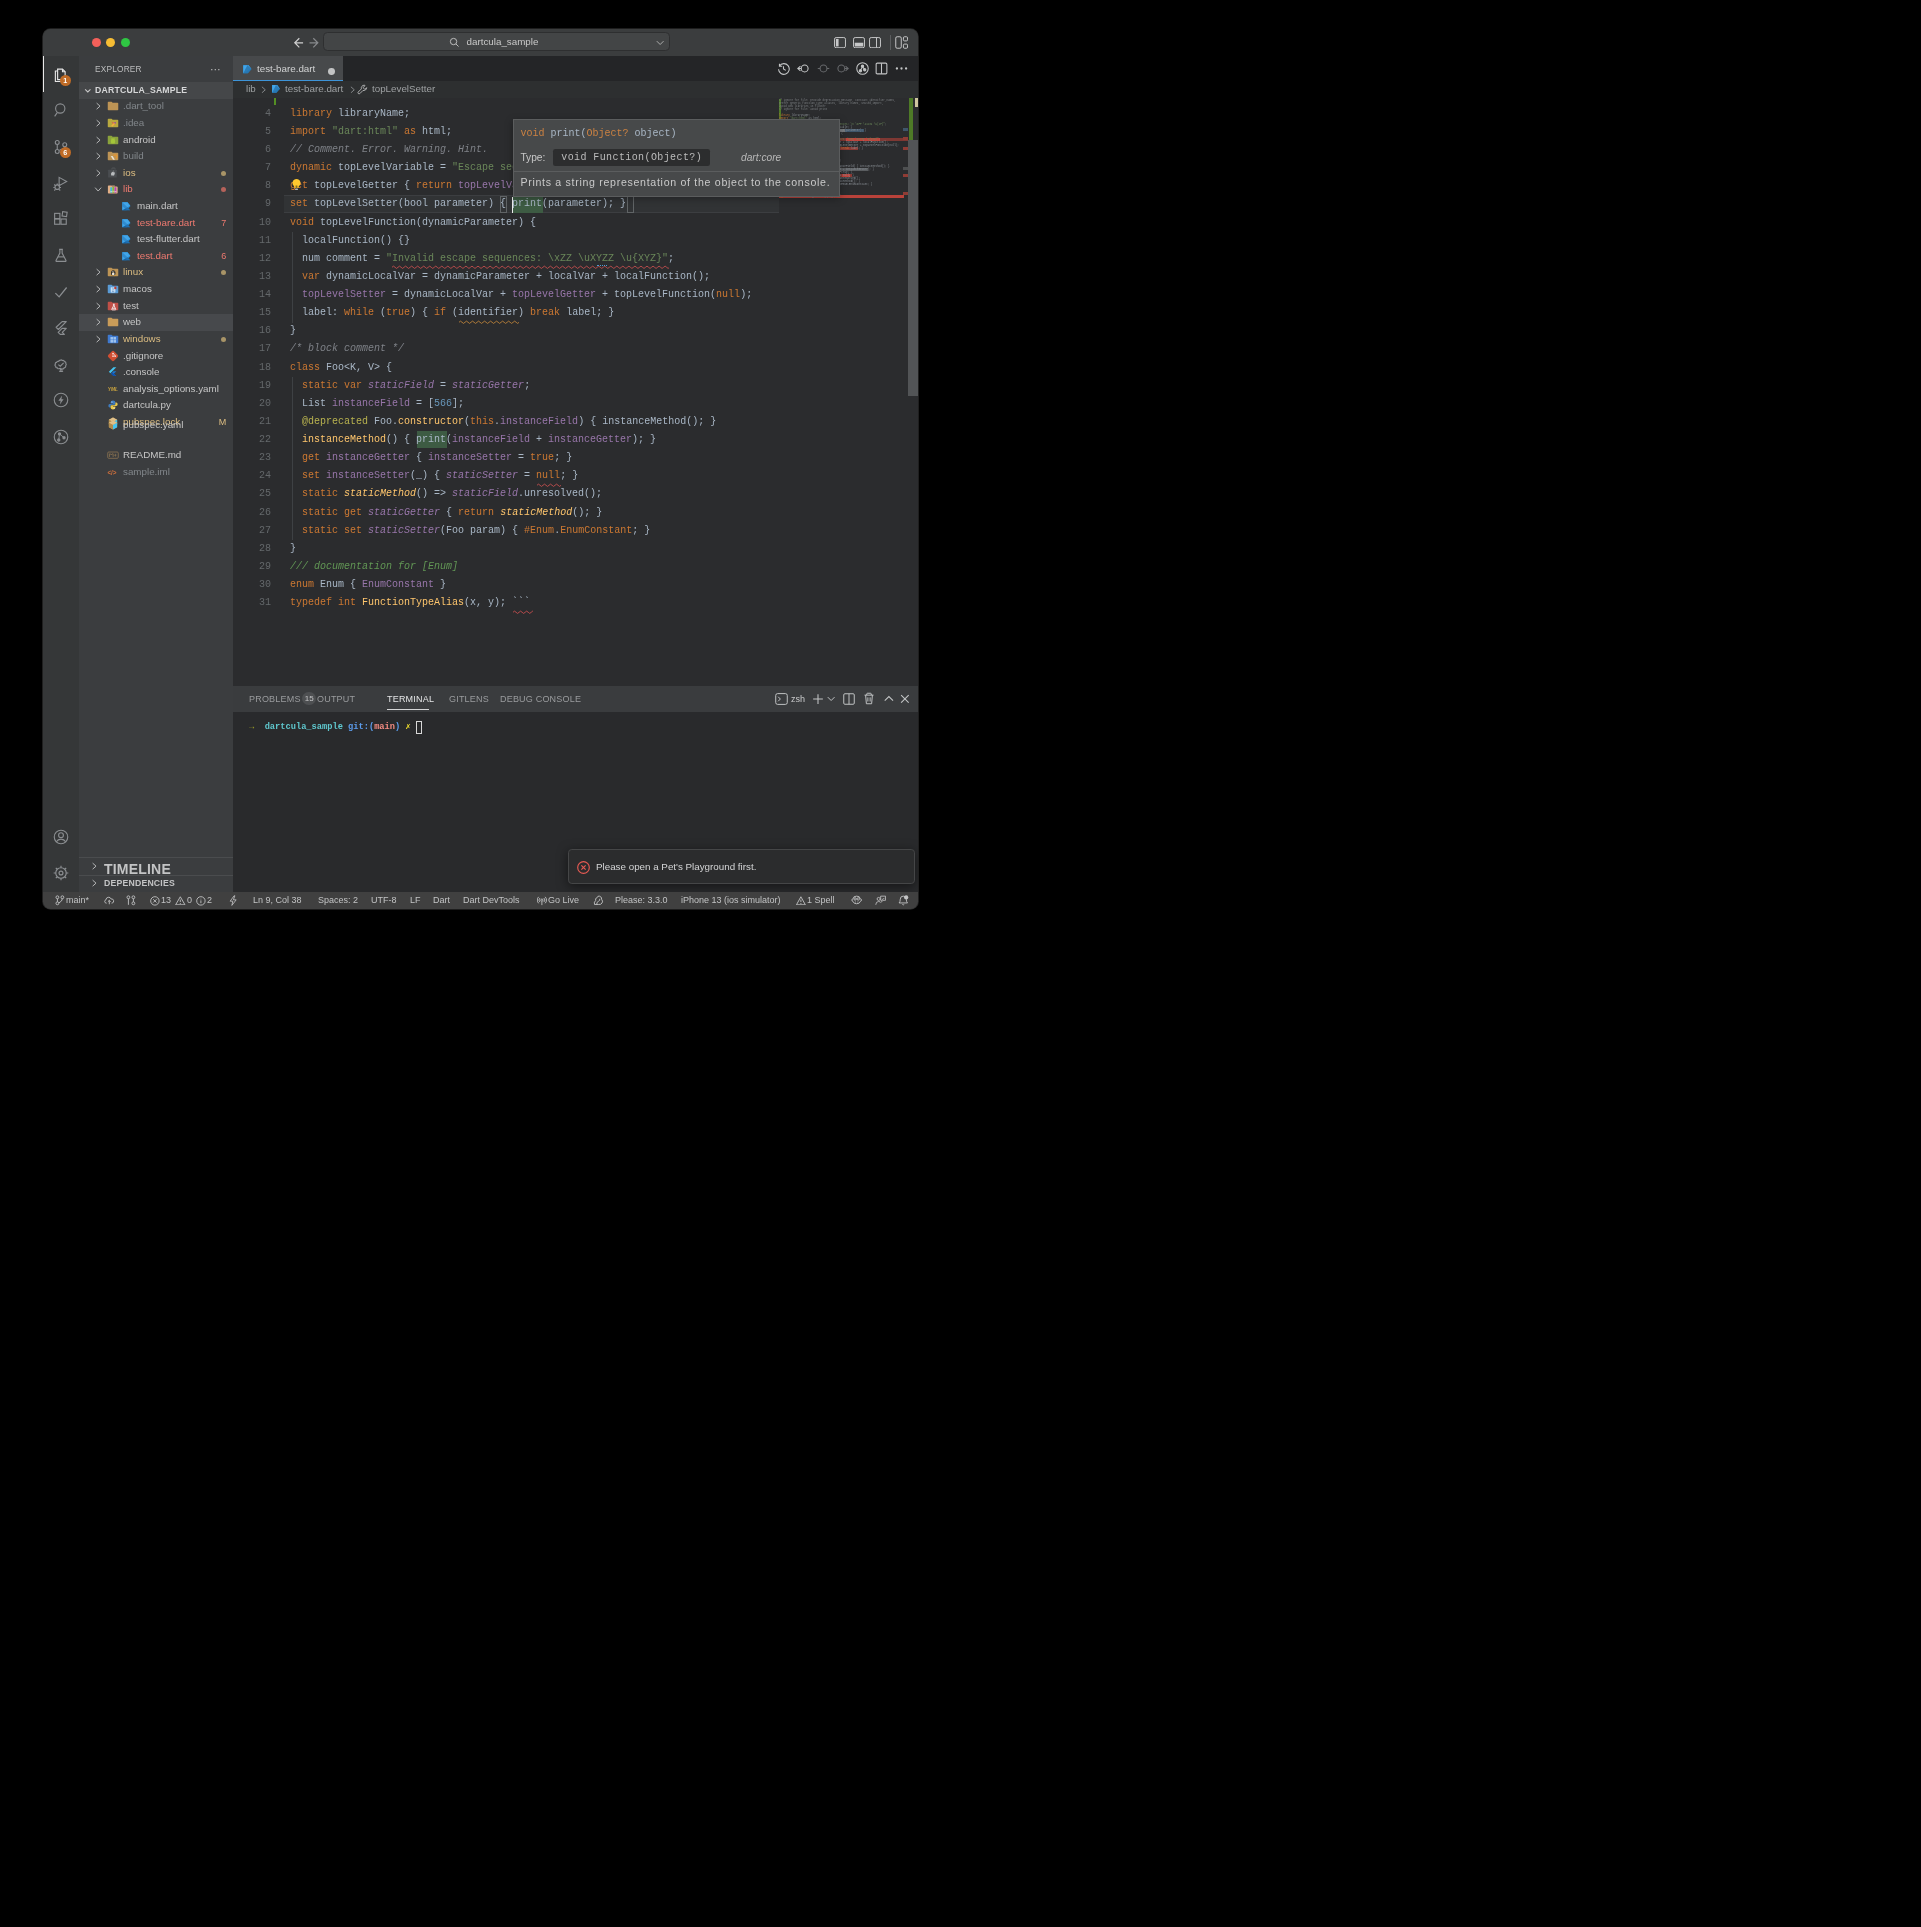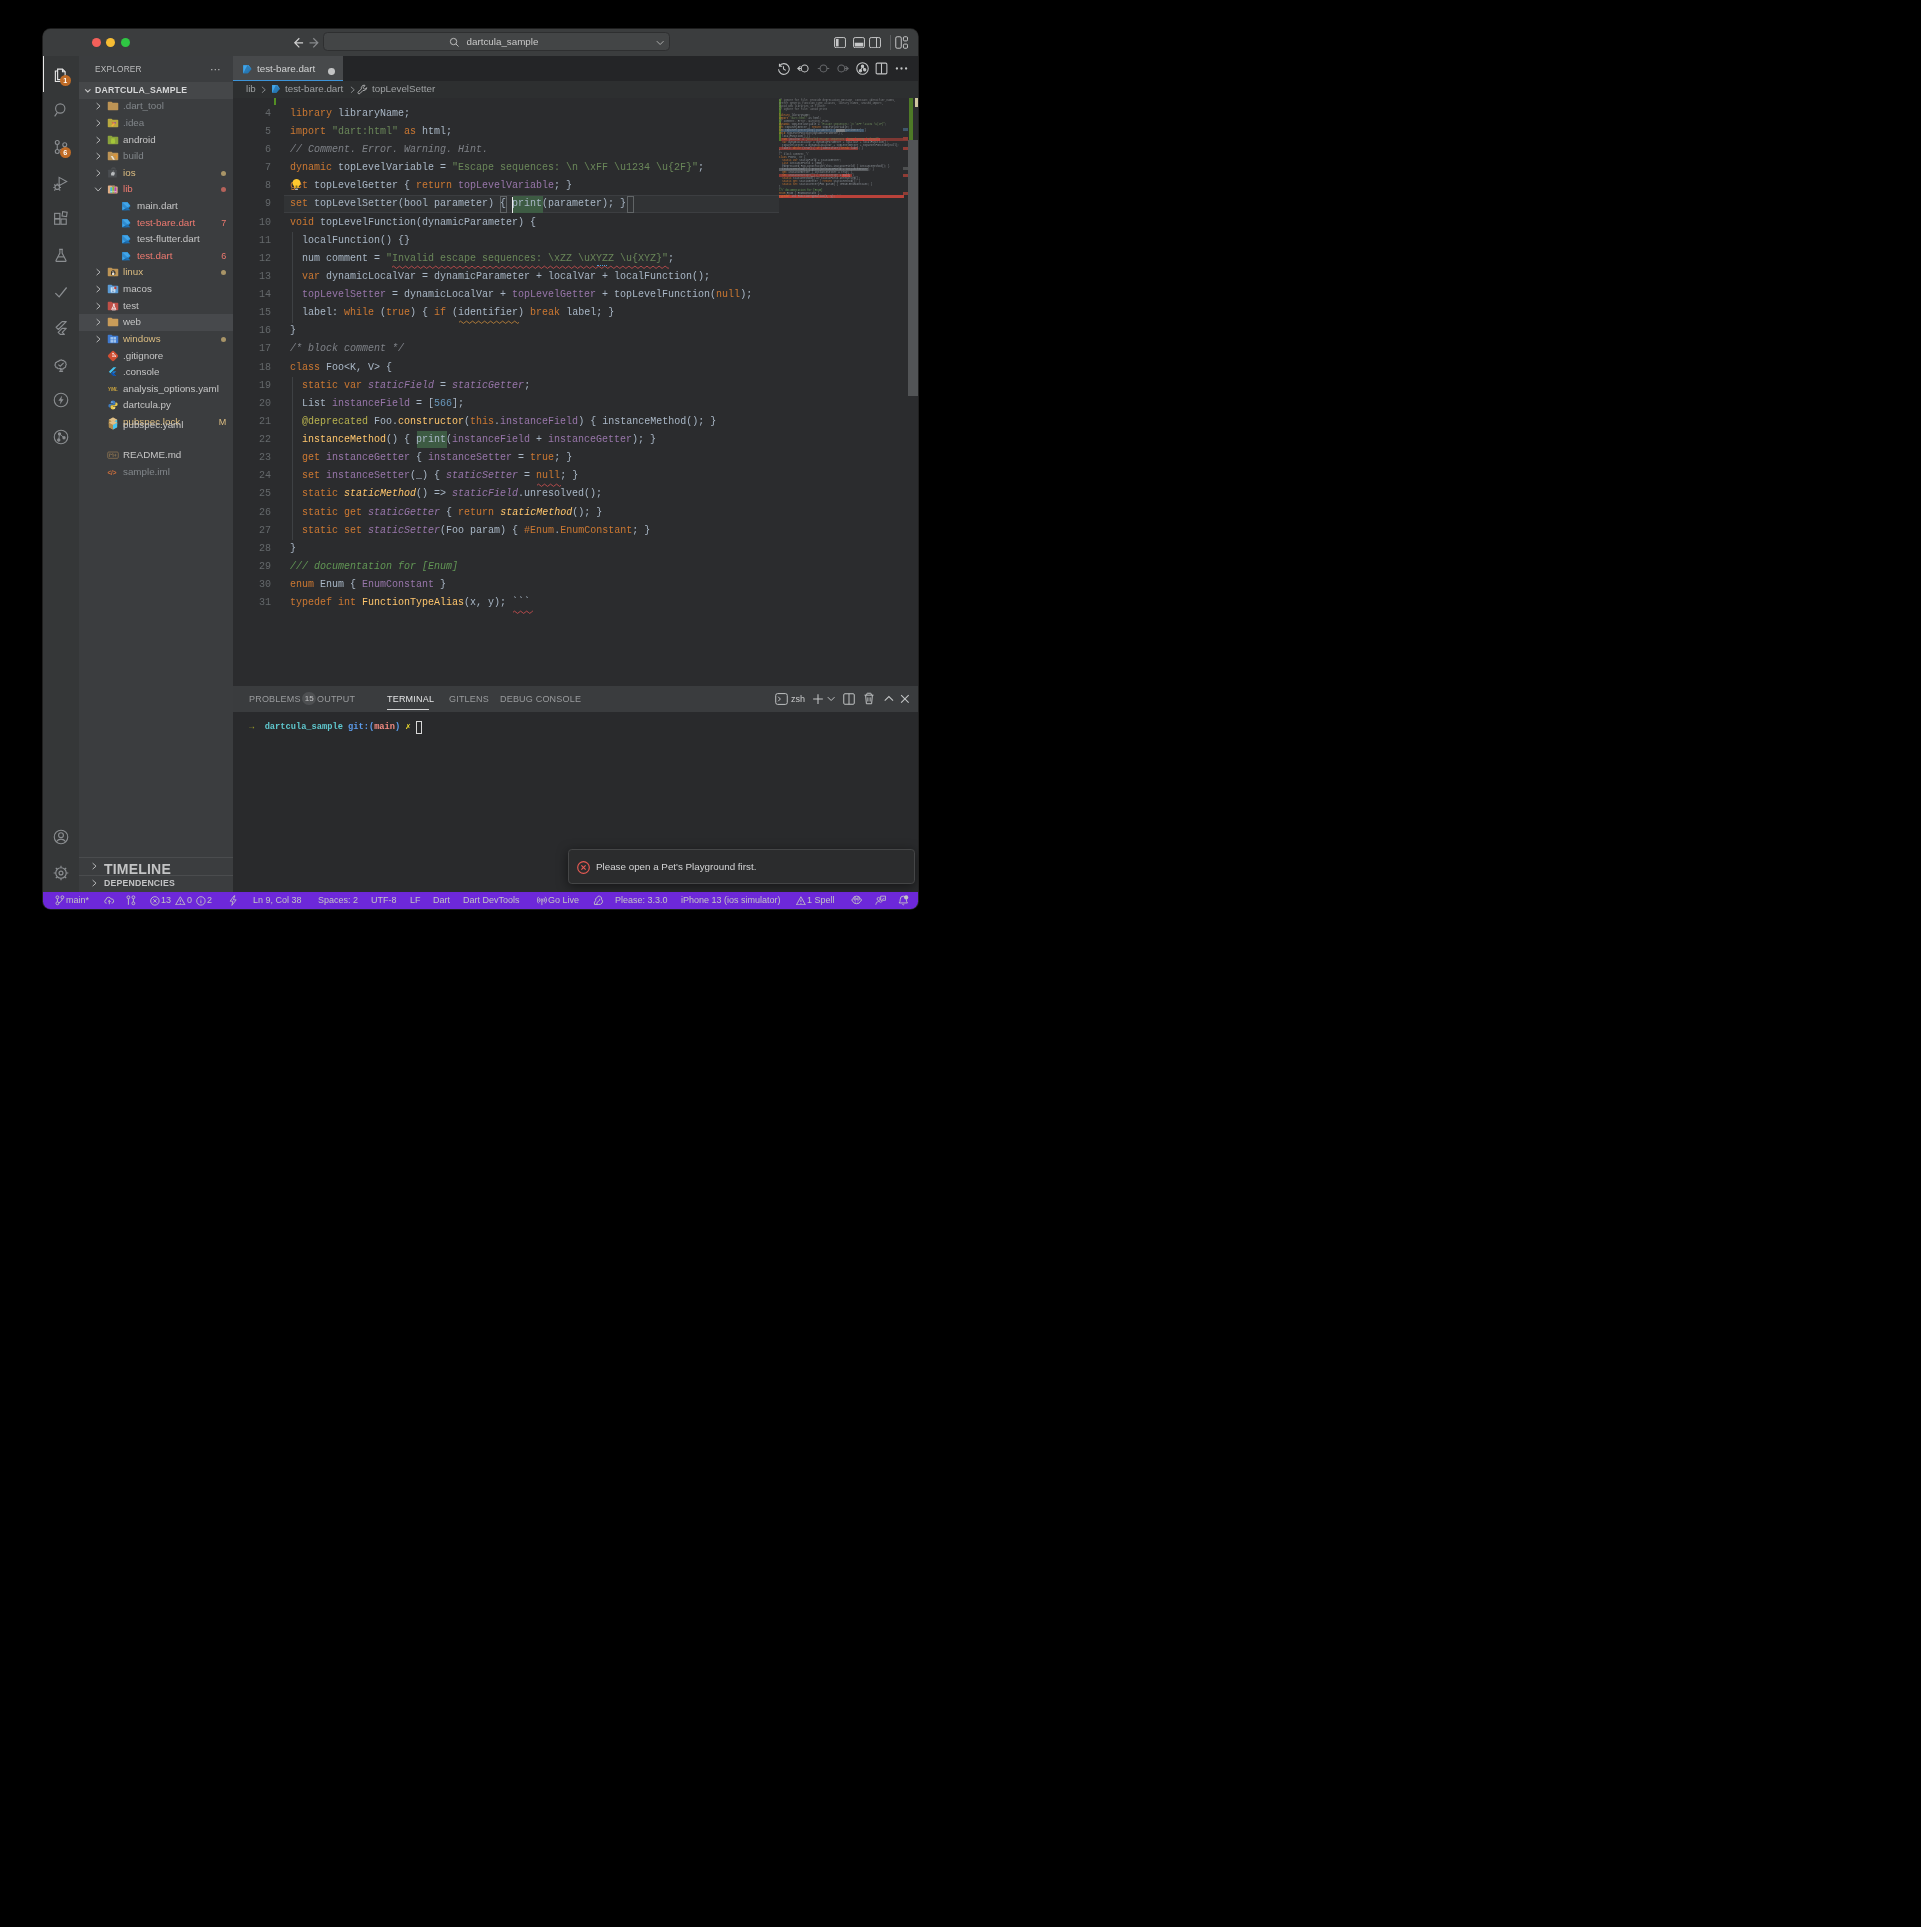--- a/index.html
+++ b/index.html
@@ -33,21 +33,21 @@
 .n{color:#6897bb}.an{color:#b8b24f}
 
 #minimap{position:absolute;left:546px;top:0;width:129px;height:588px;font-family:"Liberation Mono",monospace;font-size:2.6px;white-space:pre;overflow:hidden}
 .mr{position:absolute;left:0;height:3px;line-height:3px}
 .mbar{position:absolute;height:3px}
 
 #panel{position:absolute;left:190px;top:657px;width:685px;height:206px;background:#292a2c}
 #phead{position:absolute;left:0;top:0;width:100%;height:26px;background:#3a3c3e;font-size:9px;color:#989a9c;line-height:26px;white-space:nowrap}
 .ptab{position:absolute;top:0}
 
-#status{position:absolute;left:0;top:863px;width:100%;height:27px;background:#6d28d9;color:#c2c3c4;font-size:9px;line-height:16.6px;white-space:nowrap}
+#status{position:absolute;left:0;top:863px;width:100%;height:27px;background:#404040;color:#c2c3c4;font-size:9px;line-height:16.6px;white-space:nowrap}
 .si{position:absolute;top:0}
 
 #toast{position:absolute;left:525px;top:820px;width:347px;height:35px;background:#2b2c2d;border:0.8px solid #454647;border-radius:3.8px;box-shadow:0 2.3px 10.6px rgba(0,0,0,.5);font-size:9.8px;color:#d4d5d6;line-height:34px}
 
 #tooltip{position:absolute;left:470px;top:90px;width:327px;height:78px;background:#47494a;border:0.8px solid #5b5d5e;box-shadow:0 1.5px 7.6px rgba(0,0,0,.35);font-size:10.2px;color:#c8c8c8}
 svg{display:block}
 </style></head><body>
 <div id="win">
 <div id="titlebar">
       <div class="tl" style="left:49px;background:#f3605a"></div>
@@ -658,20 +658,28 @@
 <div class="abs" style="left:675px;top:42px;width:10.2px;height:256px;background:#525456"></div>
 <div class="abs" style="left:676px;top:0;width:3.8px;height:42px;background:#4e7a27"></div>
 <div class="abs" style="left:682px;top:0;width:3px;height:9.4px;background:#cfc6a0"></div>
 <div class="abs" style="left:670px;top:29.5px;width:5.3px;height:3px;background:#3f566b"></div>
 <div class="abs" style="left:670px;top:39px;width:5.3px;height:2.6px;background:#8f3c35"></div>
 <div class="abs" style="left:670px;top:49px;width:5.3px;height:2.6px;background:#8f3c35"></div>
 <div class="abs" style="left:670px;top:69px;width:5.3px;height:2.6px;background:#4e5051"></div>
 <div class="abs" style="left:670px;top:76px;width:5.3px;height:3px;background:#8f3c35"></div>
 <div class="abs" style="left:670px;top:94px;width:5.3px;height:3px;background:#8f3c35"></div>
 </div>
+<div id="tooltip">
+<div class="abs mono" style="left:6.4px;top:4.5px;font-size:10px;line-height:18px"><span style="color:#cc8242">void</span><span style="color:#a9b7c6"> print(</span><span style="color:#cc8242">Object?</span><span style="color:#a9b7c6"> object)</span></div>
+<div class="abs" style="left:6.4px;top:29px;height:18px;font-size:10.2px;line-height:18px;color:#c8c8c8">Type: </div>
+<div class="abs mono" style="left:39px;top:29px;height:17.4px;background:#2c2d2e;border-radius:2.3px;padding:0 8.3px;font-size:10px;line-height:17.4px;letter-spacing:0.4px;color:#bcbcbc">void Function(Object?)</div>
+<div class="abs" style="left:227px;top:29px;font-size:10.2px;line-height:18px;font-style:italic;color:#b9b9b9">dart:core</div>
+<div class="abs" style="left:0;top:51px;width:327px;height:0.8px;background:#5b5d5e"></div>
+<div class="abs" style="left:6.4px;top:56px;font-size:10.6px;letter-spacing:0.7px;color:#cacaca">Prints a string representation of the object to the console.</div>
+</div>
     <div id="panel">
 <div id="phead">
 <span class="ptab" style="left:16px;color:#9a9c9e;letter-spacing:0.2px">PROBLEMS</span>
 <span class="ptab" style="left:84px;color:#9a9c9e;letter-spacing:0.2px">OUTPUT</span>
 <span class="ptab" style="left:154px;color:#e4e5e6;letter-spacing:0.2px">TERMINAL</span>
 <span class="ptab" style="left:216px;color:#9a9c9e;letter-spacing:0.2px">GITLENS</span>
 <span class="ptab" style="left:267px;color:#9a9c9e;letter-spacing:0.2px">DEBUG CONSOLE</span>
 <div class="abs" style="left:69px;top:6.4px;width:14.3px;height:13px;border-radius:6.8px;background:#4d4f51;color:#c4c5c6;font-size:8px;text-align:center;line-height:13px">15</div>
 <div class="abs" style="left:154px;top:23.4px;width:42px;height:1.1px;background:#d4d5d6"></div>
 <svg class="abs" style="left:542px;top:6.8px" width="13" height="12" viewBox="0 0 17 16">

